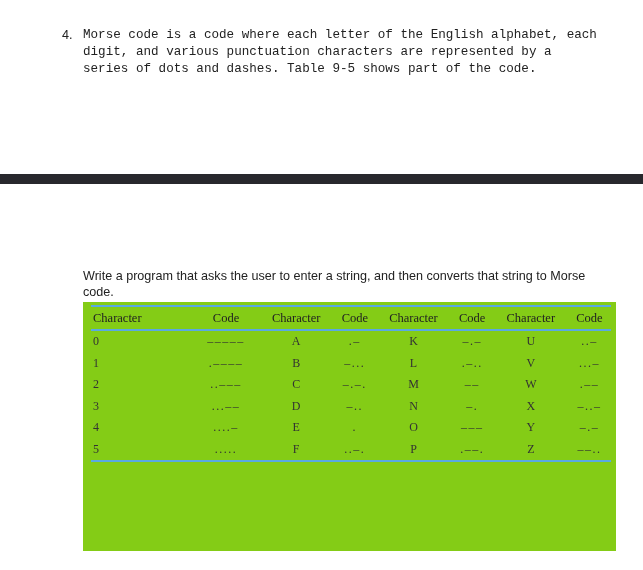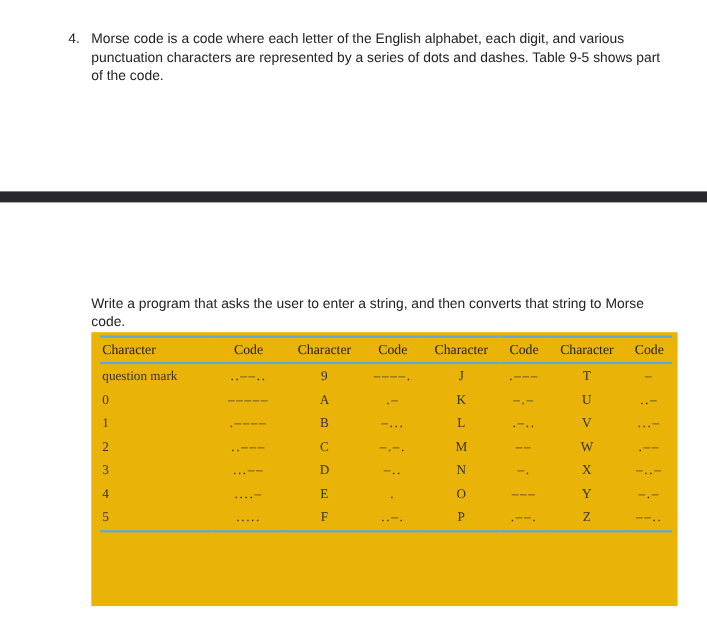--- a/index.html
+++ b/index.html
@@ -23,20 +23,21 @@
       font-size: 12.6px;
       line-height: 17px;
       display: flex;
     }
     .question .num {
       width: 21px;
       flex: none;
     }
     .question .text {
       flex: 1;
+      font-family: Liberation Mono, monospace;
     }
     .divider {
       position: absolute;
       left: 0;
       top: 174px;
       width: 643px;
       height: 10px;
       background: #28282d;
     }
     .instruction {
@@ -46,21 +47,21 @@
       width: 520px;
       font-size: 12.6px;
       line-height: 16px;
     }
     .table-box {
       position: absolute;
       left: 83px;
       top: 302px;
       width: 533px;
       height: 249px;
-      background: #eab308;
+      background: #84cc16;
     }
     table.morse {
       position: absolute;
       left: 8px;
       top: 3px;
       width: 520px;
       border-collapse: collapse;
       font-family: "Liberation Serif", serif;
       font-size: 12px;
       color: #333333;
@@ -110,30 +111,20 @@
         <th class="c-code0">Code</th>
         <th class="c-char">Character</th>
         <th class="c-char">Code</th>
         <th class="c-char">Character</th>
         <th class="c-char">Code</th>
         <th class="c-char">Character</th>
         <th class="c-char">Code</th>
       </tr>
     </thead>
     <tbody>
-      <tr>
-        <td class="c-char0">question mark</td>
-        <td class="c-code">..––..</td>
-        <td class="c-char">9</td>
-        <td class="c-code">––––.</td>
-        <td class="c-char">J</td>
-        <td class="c-code">.–––</td>
-        <td class="c-char">T</td>
-        <td class="c-code">–</td>
-      </tr>
       <tr>
         <td class="c-char0">0</td>
         <td class="c-code">–––––</td>
         <td class="c-char">A</td>
         <td class="c-code">.–</td>
         <td class="c-char">K</td>
         <td class="c-code">–.–</td>
         <td class="c-char">U</td>
         <td class="c-code">..–</td>
       </tr>

